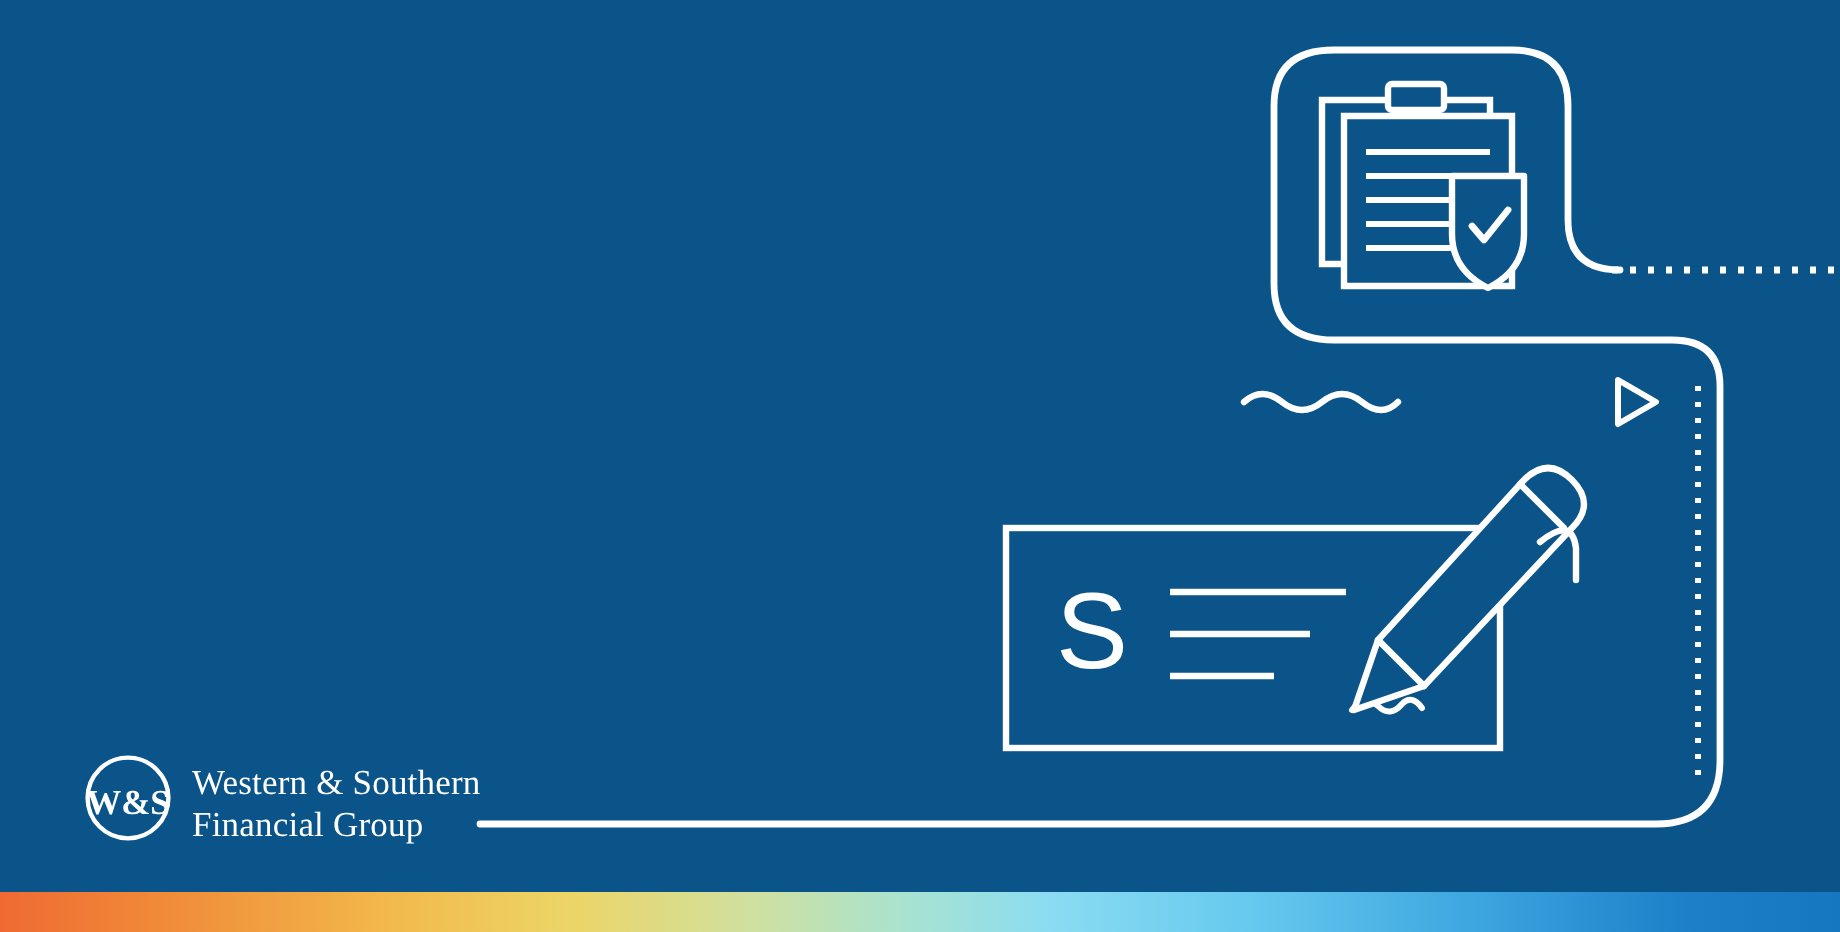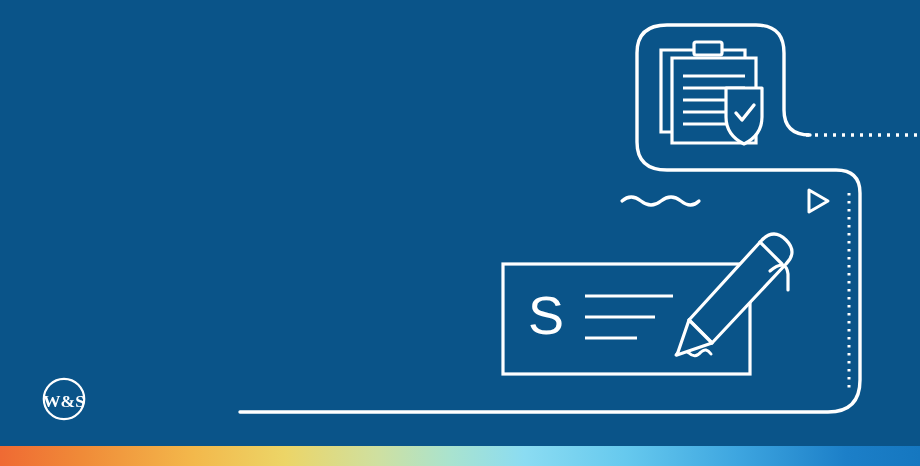--- a/index.html
+++ b/index.html
@@ -159,17 +159,19 @@
       <path d="M 770 271 Q 786 258 788 274 L 788 290" fill="none" stroke="#ffffff" stroke-width="3.2" stroke-linecap="round" stroke-linejoin="round"></path>
     </g>
   </svg>
 
 
   <div id="logo">
     <svg id="logo-mark" viewBox="0 0 46 46">
       <circle cx="23" cy="23" r="20.2" fill="none" stroke="#ffffff" stroke-width="2.2"></circle>
       <text x="23" y="31" fill="#ffffff" text-anchor="middle" font-family="Liberation Serif, serif" font-size="17.5" font-weight="bold">W&amp;S</text>
     </svg>
+    <div id="logo-words">Western &amp; Southern
+Financial Group</div>
   </div>
 
   <div id="gradient-bar"></div>
 
 </div>
 
 </body></html>

